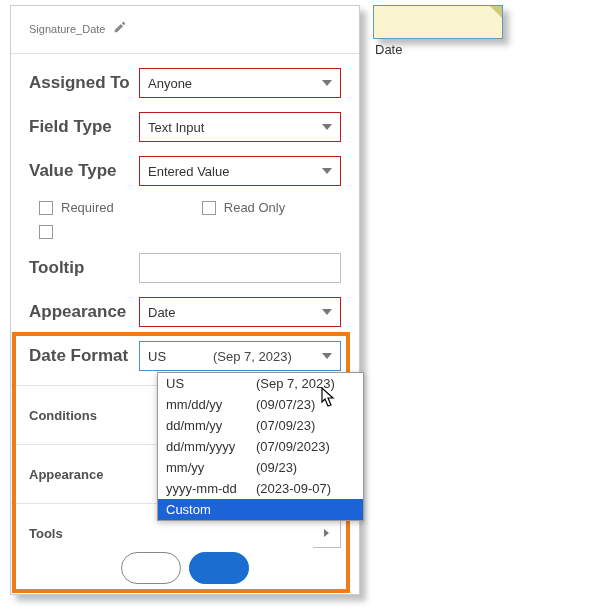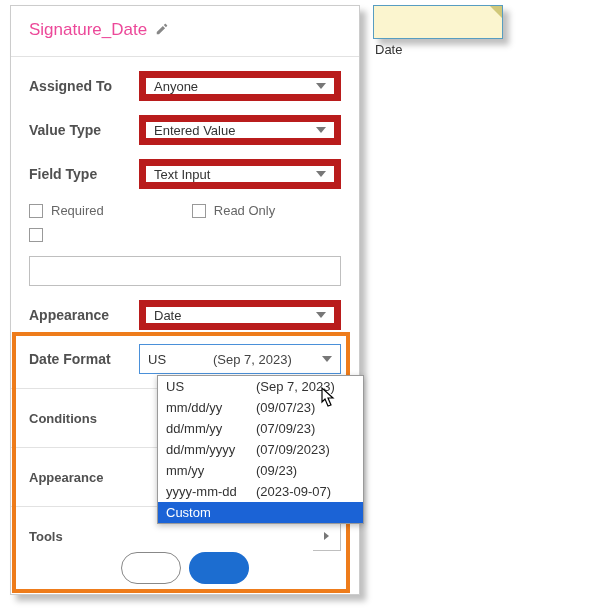--- a/index.html
+++ b/index.html
@@ -3,29 +3,29 @@
 <meta charset="utf-8">
 <style>
 * { box-sizing: border-box; margin: 0; padding: 0; }
 body { font-family: -apple-system, "Segoe UI", Arial, sans-serif; font-size: 13px; color: #333; background: #fff; }
 .canvas { position: relative; width: 596px; height: 613px; }
 .panel { position: absolute; left: 10px; top: 5px; width: 350px; height: 590px; border: 1px solid #ccc; background: #fff; box-shadow: 6px 6px 6px rgba(0,0,0,0.25); padding: 14px 18px 14px 18px; }
 .field-box { position: absolute; left: 373px; top: 5px; width: 130px; height: 34px; background: #fbf5cf; border: 1px solid #579dc1; box-shadow: 6px 6px 6px rgba(0,0,0,0.25); }
 .field-box-corner { position: absolute; right: 0; top: 0; width: 0; height: 0; border-top: 12px solid #d0c87a; border-left: 12px solid transparent; }
 .field-box-label { position: absolute; left: 375px; top: 42px; font-size: 13px; color: #333; }
 .title-row { display: flex; align-items: center; gap: 8px; margin-bottom: 16px; }
-.title { font-size: 17px; color: #ec4899; }
+.title { font-size: 11px; color: #737373; }
 .pencil { width: 14px; height: 14px; }
 hr.sep { border: none; border-top: 1px solid #e2e2e2; margin: 0 -18px; }
 .row { display: flex; align-items: center; margin: 14px 0; }
-.label { width: 110px; font-size: 14px; font-weight: 600; color: #505050; }
-.select { flex: 1; height: 30px; border: 7px solid #b91c1c; padding: 0 8px; display: flex; align-items: center; justify-content: space-between; cursor: pointer; }
+.label { width: 110px; font-size: 17px; font-weight: 600; color: #505050; }
+.select { flex: 1; height: 30px; border: 1px solid #b91c1c; padding: 0 8px; display: flex; align-items: center; justify-content: space-between; cursor: pointer; }
 .select.active { border: 1px solid #4a90d9; }
 .chev { width: 0; height: 0; border-left: 5px solid transparent; border-right: 5px solid transparent; border-top: 6px solid #777; }
-.checkrow { display: flex; gap: 24px; margin: 10px 0; text-align: center; }
+.checkrow { display: flex; gap: 24px; margin: 10px 10px; text-align: center; }
 .checkitem { display: flex; align-items: center; gap: 8px; color: #666; font-size: 13px; }
 .chk { width: 14px; height: 14px; border: 1px solid #999; }
 .textinput { flex: 1; height: 30px; border: 1px solid #bfbfbf; padding: 0 8px; }
 .arrbtn { width: 28px; height: 30px; border: 1px solid #bfbfbf; border-left: none; display: flex; align-items: center; justify-content: center; cursor: pointer; }
 .arr { width: 0; height: 0; border-top: 4px solid transparent; border-bottom: 4px solid transparent; border-left: 5px solid #777; }
 .rowx { display: flex; align-items: center; margin: 14px 0; }
 .rowx .labelx { flex: 1; font-size: 13px; font-weight: 600; color: #505050; }
 .highlight { position: absolute; left: 12px; top: 332px; width: 338px; height: 261px; border: 4px solid #ee7c1b; pointer-events: none; z-index: 5; }
 .dateformat-example { color: #444; }
 .cursor { position: absolute; left: 316px; top: 386px; z-index: 60; pointer-events: none; }
@@ -65,31 +65,31 @@
 
   <div class="row">
     <div class="label">Assigned To</div>
     <div class="select">
       <span>Anyone</span>
       <span class="chev"></span>
     </div>
   </div>
 
   <div class="row">
+    <div class="label">Field Type</div>
+    <div class="select">
+      <span>Text Input</span>
+      <span class="chev"></span>
+    </div>
+  </div>
+
+  <div class="row">
     <div class="label">Value Type</div>
     <div class="select">
       <span>Entered Value</span>
-      <span class="chev"></span>
-    </div>
-  </div>
-
-  <div class="row">
-    <div class="label">Field Type</div>
-    <div class="select">
-      <span>Text Input</span>
       <span class="chev"></span>
     </div>
   </div>
 
   <div class="checkrow">
     <div class="checkitem">
       <span class="chk"></span>
       <span>Required</span>
     </div>
     <div style="width:40px"></div>
@@ -101,20 +101,21 @@
 
   <div class="checkrow">
     <div class="checkitem">
       <span class="chk"></span>
     </div>
     <div style="width:13px"></div>
   </div>
 
 
   <div class="row">
+    <div class="label">Tooltip</div>
     <input class="textinput" style="">
   </div>
 
   <div class="row">
     <div class="label">Appearance</div>
     <div class="select">
       <span>Date</span>
       <span class="chev"></span>
     </div>
   </div>

